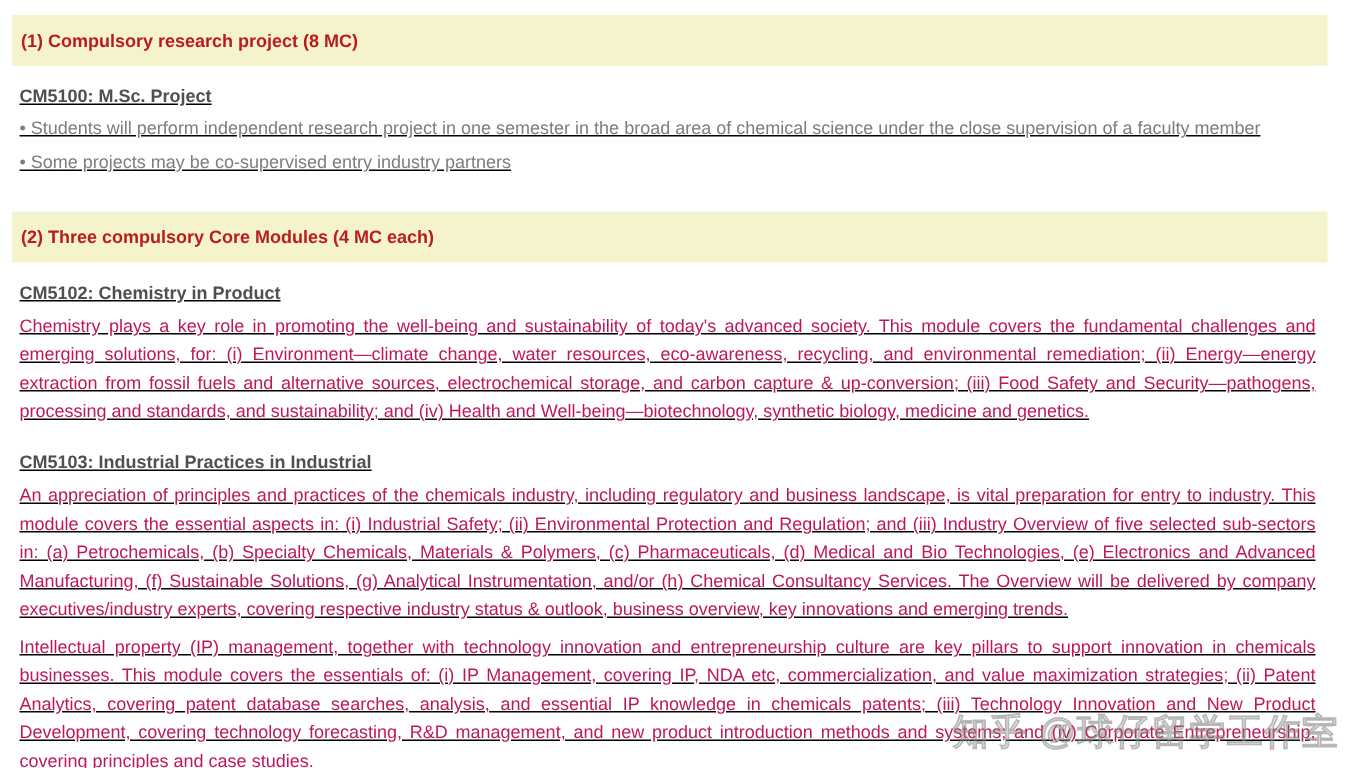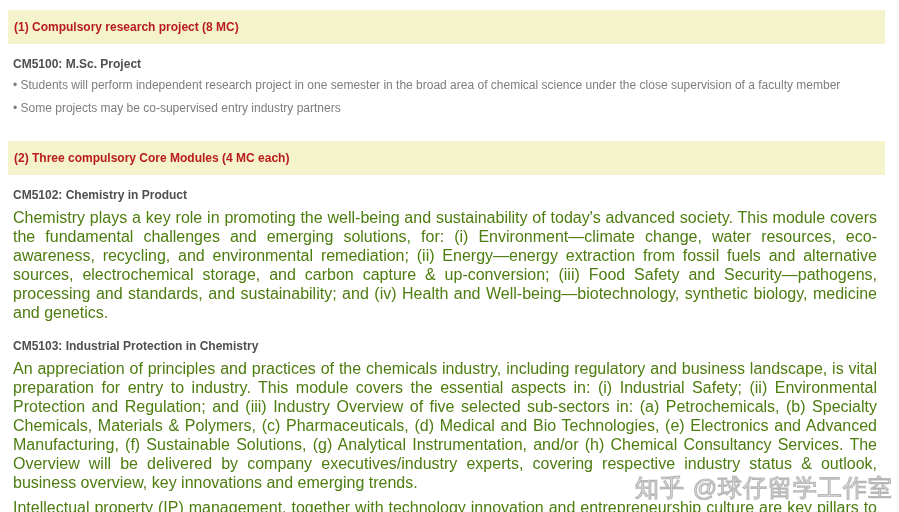--- a/index.html
+++ b/index.html
@@ -16,38 +16,38 @@
     margin: 0 14px 0 8px;
     padding: 10px 6px;
     background: #f5f3cc;
     color: #b91c1c;
     font-size: 12px;
     font-weight: bold;
     line-height: 14px;
   }
   .banner.first { margin-top: 10px; }
   .banner.second { margin-top: 24px; }
-  .content { margin: 0 22px 0 13px; }
+  .content { margin: 0 22px 0 13px; text-decoration: underline; }
   .module-heading {
     margin-top: 13px;
     color: #4f4f4f;
     font-size: 12px;
     font-weight: bold;
     line-height: 14px;
   }
   .bullet-line {
     margin-top: 5px;
     color: #7d7d7d;
     font-size: 12px;
     line-height: 18px;
   }
   .module-paragraph {
     margin-top: 6px;
-    color: #4d7c0f;
-    font-size: 16px;
+    color: #be185d;
+    font-size: 12px;
     line-height: 19px;
     text-align: justify;
   }
   .module-block + .module-block .module-heading { margin-top: 17px; }
   .watermark {
     position: absolute;
     right: 6px;
     bottom: 8px;
     font-size: 24px;
     font-weight: normal;
@@ -75,21 +75,21 @@
 
   <div class="banner second">(2) Three compulsory Core Modules (4 MC each)</div>
 
   <div class="content">
     <div class="module-block">
       <div class="module-heading">CM5102: Chemistry in Product</div>
       <div class="module-paragraph">Chemistry plays a key role in promoting the well-being and sustainability of today's advanced society. This module covers the fundamental challenges and emerging solutions, for: (i) Environment—climate change, water resources, eco-awareness, recycling, and environmental remediation; (ii) Energy—energy extraction from fossil fuels and alternative sources, electrochemical storage, and carbon capture &amp; up-conversion; (iii) Food Safety and Security—pathogens, processing and standards, and sustainability; and (iv) Health and Well-being—biotechnology, synthetic biology, medicine and genetics.</div>
     </div>
 
     <div class="module-block">
-      <div class="module-heading">CM5103: Industrial Protection in Chemistry</div>
+      <div class="module-heading">CM5103: Industrial Practices in Industrial</div>
       <div class="module-paragraph">An appreciation of principles and practices of the chemicals industry, including regulatory and business landscape, is vital preparation for entry to industry. This module covers the essential aspects in: (i) Industrial Safety; (ii) Environmental Protection and Regulation; and (iii) Industry Overview of five selected sub-sectors in: (a) Petrochemicals, (b) Specialty Chemicals, Materials &amp; Polymers, (c) Pharmaceuticals, (d) Medical and Bio Technologies, (e) Electronics and Advanced Manufacturing, (f) Sustainable Solutions, (g) Analytical Instrumentation, and/or (h) Chemical Consultancy Services. The Overview will be delivered by company executives/industry experts, covering respective industry status &amp; outlook, business overview, key innovations and emerging trends.</div>
     </div>
 
     <div class="module-block">
       <div class="module-paragraph">Intellectual property (IP) management, together with technology innovation and entrepreneurship culture are key pillars to support innovation in chemicals businesses. This module covers the essentials of: (i) IP Management, covering IP, NDA etc, commercialization, and value maximization strategies; (ii) Patent Analytics, covering patent database searches, analysis, and essential IP knowledge in chemicals patents; (iii) Technology Innovation and New Product Development, covering technology forecasting, R&amp;D management, and new product introduction methods and systems; and (iv) Corporate Entrepreneurship, covering principles and case studies.</div>
     </div>
   </div>
 
   <div class="watermark">知乎 @球仔留学工作室</div>
 

